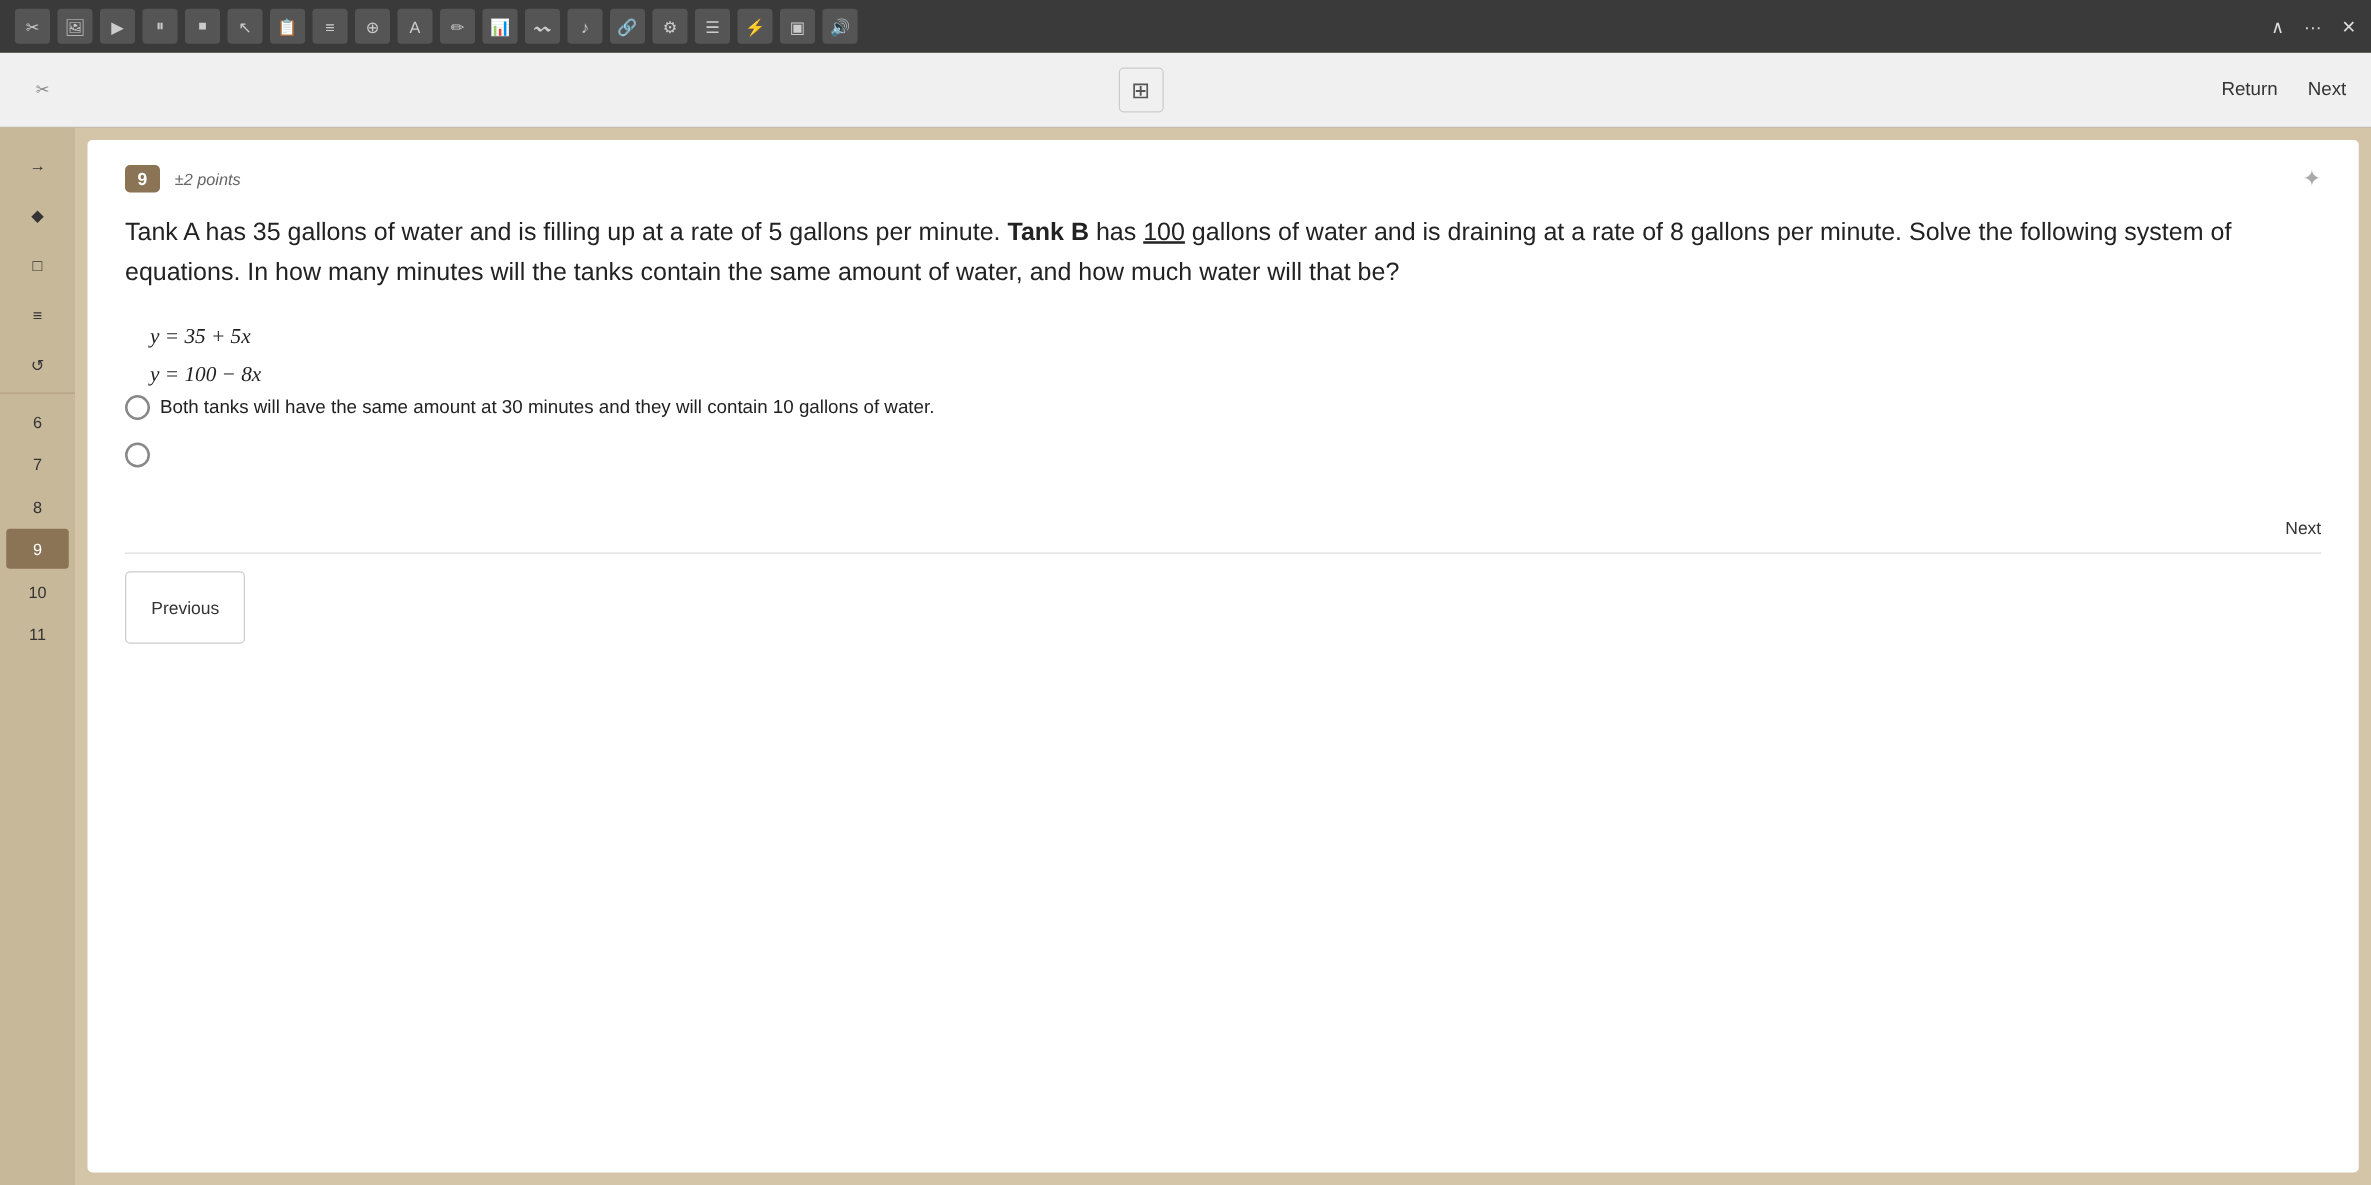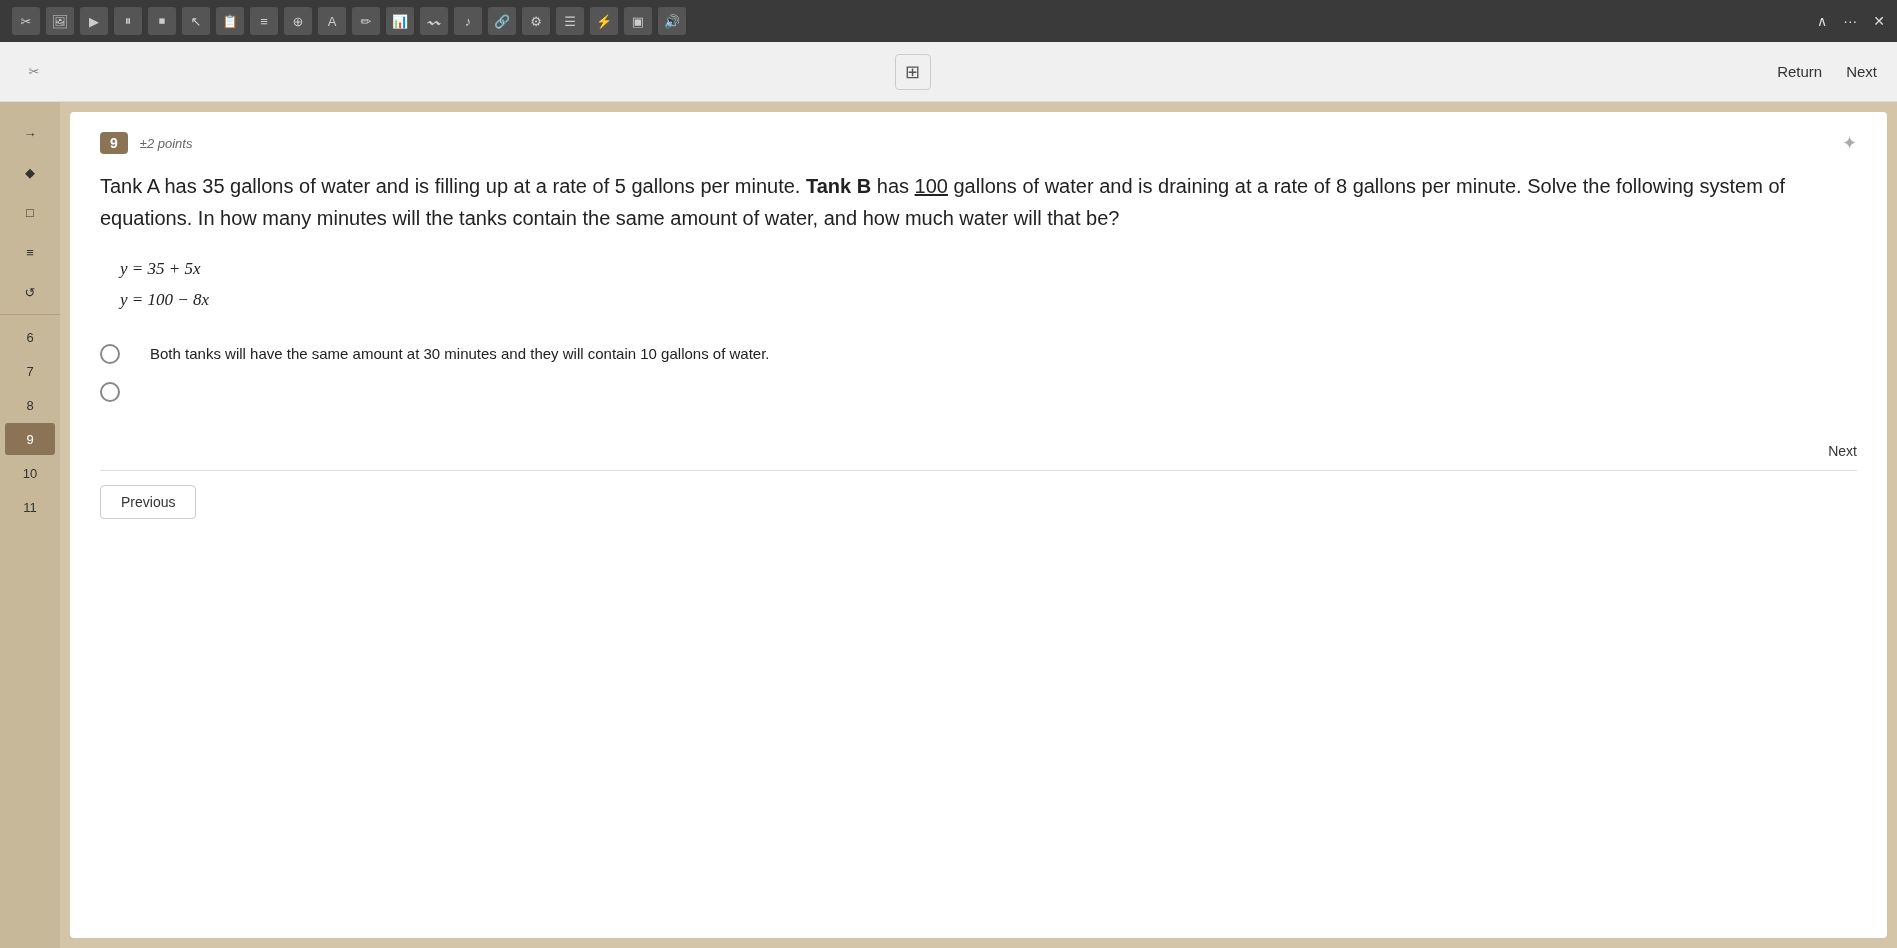--- a/index.html
+++ b/index.html
@@ -150,21 +150,20 @@
 
     .question-text strong {
       font-weight: bold;
     }
 
     
     .equations {
       font-size: 16px;
       line-height: 1.8;
       color: #222;
-      margin-bottom: 28px;
       font-style: italic;
       padding-left: 20px;
     }
 
     .equation-line {
       display: block;
       font-family: 'Times New Roman', serif;
       font-size: 17px;
     }
 
@@ -172,21 +171,21 @@
     .answer-choices {
       display: flex;
       flex-direction: column;
       gap: 18px;
       margin-bottom: 40px;
     }
 
     .answer-choice {
       display: flex;
       align-items: center;
-      gap: 30px;
+      gap: 8px;
       cursor: pointer;
     }
 
     .radio-btn {
       width: 20px;
       height: 20px;
       border-radius: 50%;
       border: 2px solid #888;
       background: #fff;
       flex-shrink: 0;
@@ -221,21 +220,21 @@
       justify-content: space-between;
       align-items: center;
       border-top: 1px solid #ddd;
       padding-top: 14px;
       margin-top: 10px;
     }
 
     .nav-btn {
       background: #fff;
       border: 1px solid #ccc;
-      padding: 8px 20px;
+      padding: 20px 20px;
       border-radius: 4px;
       font-size: 14px;
       cursor: pointer;
       color: #333;
     }
 
     .next-btn-right {
       color: #333;
       font-size: 14px;
       cursor: pointer;

